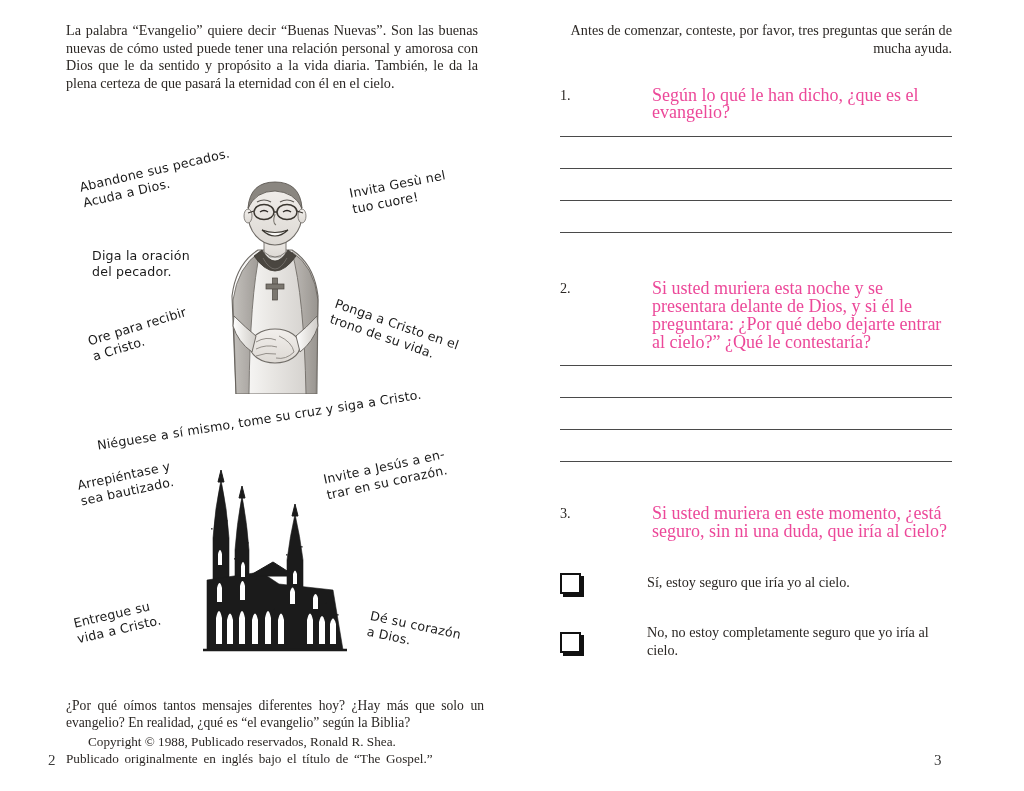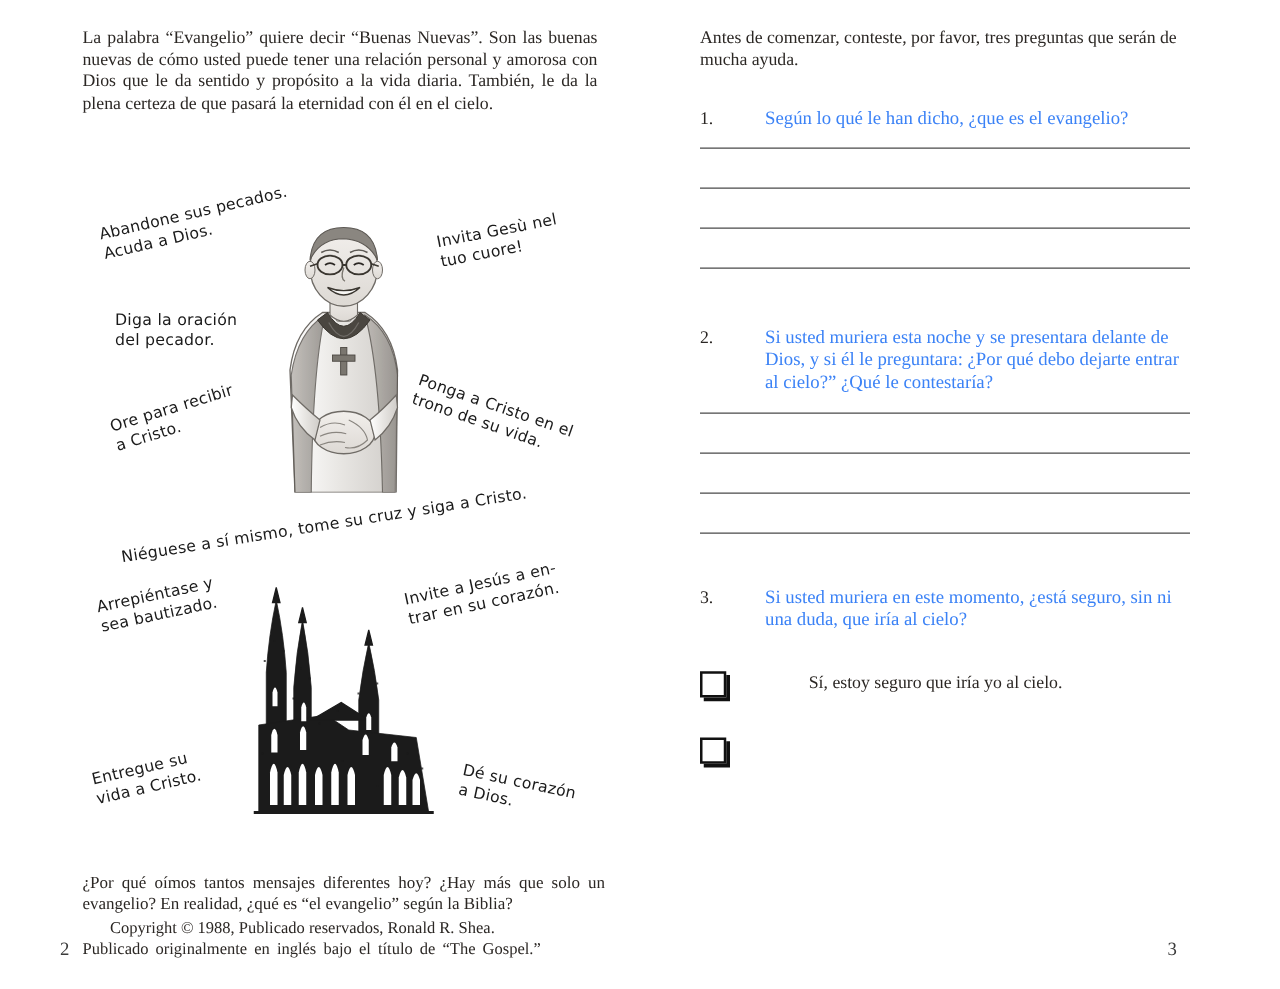--- a/index.html
+++ b/index.html
@@ -108,37 +108,39 @@
     position: absolute;
     left: 560px;
     top: 22px;
     width: 392px;
   }
   .r-par {
     font-size: 14.2px;
     line-height: 17.8px;
     margin: 0;
     color: #2b2724;
+    text-align: right;
   }
   .q-row {
     display: flex;
     margin: 0;
   }
   .q-num {
     font-size: 14.2px;
     line-height: 17.8px;
     width: 52px;
     flex: 0 0 52px;
     color: #2b2724;
   }
   .q-text {
-    font-size: 15px;
+    font-size: 18px;
     line-height: 17.8px;
     flex: 1;
-    color: #3b82f6;
+    color: #ec4899;
+    margin-left: 40px;
   }
   .rules { margin-top: 14px; }
   .rule {
     height: 1px;
     background: #4a4a4a;
     width: 392px;
     margin-bottom: 31px;
   }
   .rule:last-child { margin-bottom: 0; }
 
@@ -370,19 +372,20 @@
       <span class="q-text">Si usted muriera en este momento, ¿está seguro, sin ni una duda, que iría al cielo?</span>
     </div>
 
     <div class="answer-row">
       <div class="checkbox"></div>
       <div class="answer-text">Sí, estoy seguro que iría yo al cielo.</div>
     </div>
 
     <div class="answer-row">
       <div class="checkbox"></div>
+      <div class="answer-text">No, no estoy completamente seguro que yo iría al cielo.</div>
     </div>
 
   </div>
 
   <div class="page-num right">3</div>
 
 </div>
 
 </body></html>

